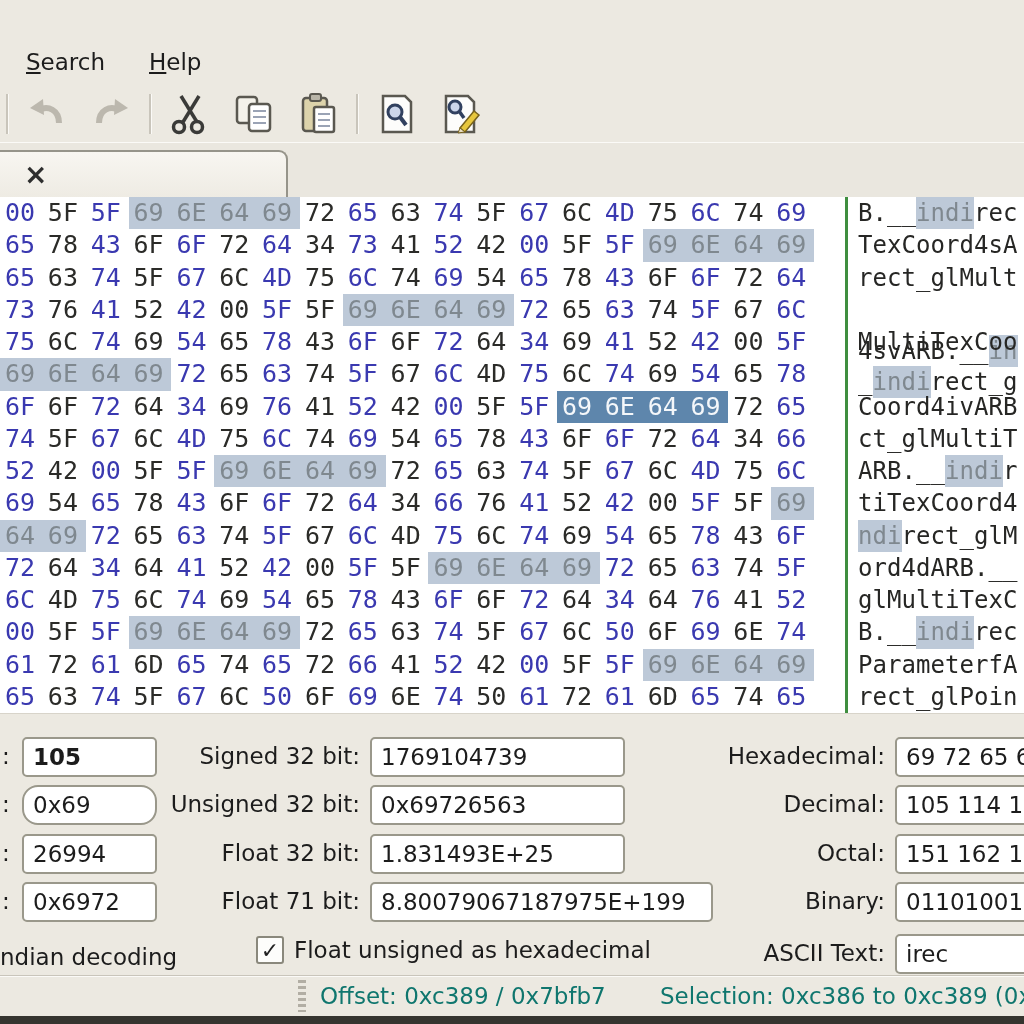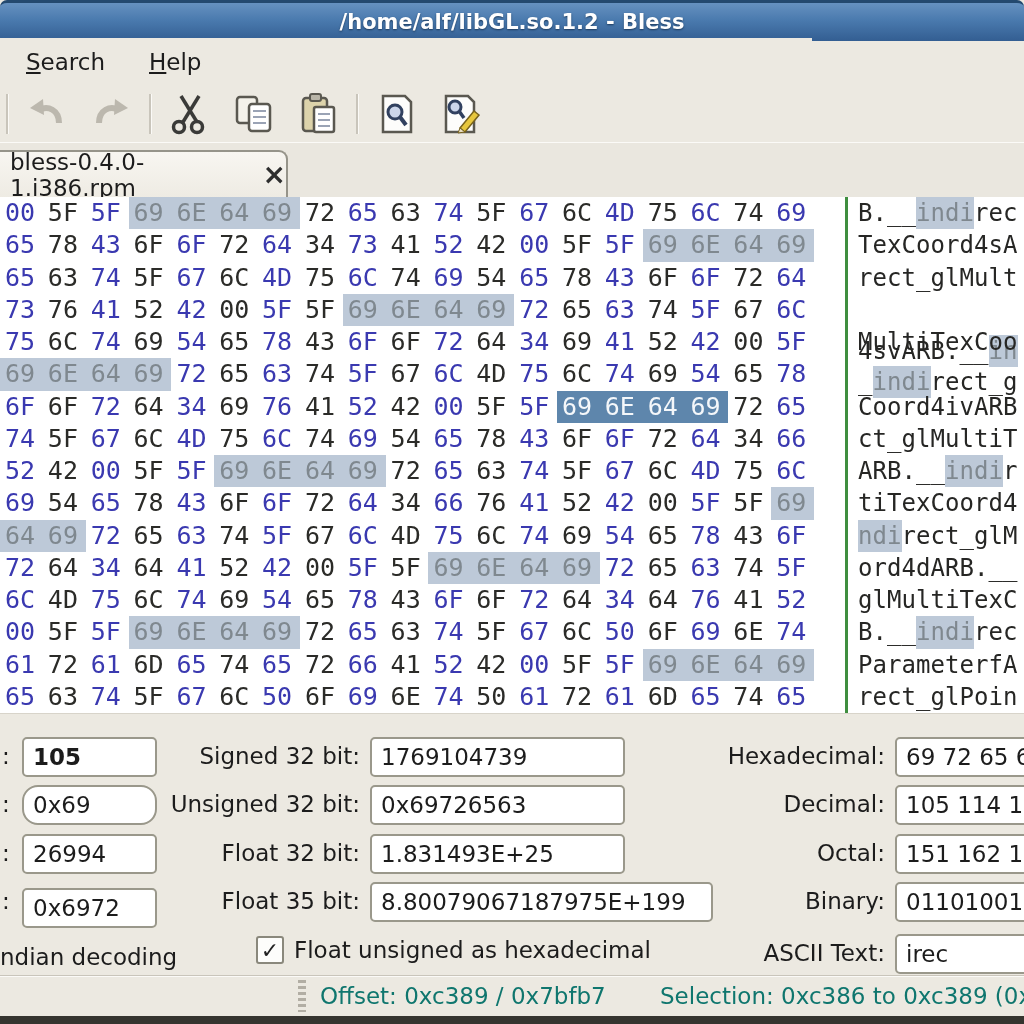--- a/index.html
+++ b/index.html
@@ -72,23 +72,20 @@
   .grip{position:absolute;left:298px;top:4px;width:8px;height:32px;
     background:repeating-linear-gradient(#b2aea4 0 3px,#ece9e1 3px 6px);}
   .status-text{position:absolute;top:0;height:41px;line-height:41px;font-size:23px;color:#0f766e;white-space:nowrap;}
   .bottomedge{position:absolute;left:0;top:1016px;width:1024px;height:8px;background:#35342f;}
 </style>
 </head>
 <body>
 
 <div id="window">
 
-  <div class="titlebar">
-    <span class="title">/home/alf/libGL.so.1.2 - Bless</span>
-  </div>
 
   <div class="menubar">
       <div class="menu-item"><span class="u">S</span>earch</div>
       <div class="menu-item"><span class="u">H</span>elp</div>
     </div>
 
   <div class="toolbar">
     <div class="tsep"></div>
     <div class="tbtn">
       <svg viewBox="0 0 44 44">
@@ -145,21 +142,20 @@
         <line x1="20" y1="19" x2="25" y2="26" stroke="#31415f" stroke-width="3.5"></line>
         <polygon points="21,36 35,19 40,23 26,40" fill="#e7c73d" stroke="#77621c" stroke-width="1.5"></polygon>
         <polygon points="21,36 26,40 19,41" fill="#e8ddc2" stroke="#77621c" stroke-width="1"></polygon>
       </svg>
     </div>
   </div>
 
   <div class="tabbar">
     <div class="bottomline"></div>
     <div class="tab">
-      <span class="tab-label">bless-0.4.0-1.i386.rpm</span>
       <span class="tabclose">×</span>
     </div>
   </div>
 
   <div class="hexarea">
     <div id="hexrows">
         <div class="hexrow" style="top: 0px;"><span class="cell even">00</span><span class="cell odd">5F</span><span class="cell even">5F</span><span class="cell odd match">69</span><span class="cell even match">6E</span><span class="cell odd match">64</span><span class="cell even match">69</span><span class="cell odd">72</span><span class="cell even">65</span><span class="cell odd">63</span><span class="cell even">74</span><span class="cell odd">5F</span><span class="cell even">67</span><span class="cell odd">6C</span><span class="cell even">4D</span><span class="cell odd">75</span><span class="cell even">6C</span><span class="cell odd">74</span><span class="cell even">69</span></div>
         <div class="hexrow" style="top: 32.25px;"><span class="cell even">65</span><span class="cell odd">78</span><span class="cell even">43</span><span class="cell odd">6F</span><span class="cell even">6F</span><span class="cell odd">72</span><span class="cell even">64</span><span class="cell odd">34</span><span class="cell even">73</span><span class="cell odd">41</span><span class="cell even">52</span><span class="cell odd">42</span><span class="cell even">00</span><span class="cell odd">5F</span><span class="cell even">5F</span><span class="cell odd match">69</span><span class="cell even match">6E</span><span class="cell odd match">64</span><span class="cell even match">69</span></div>
         <div class="hexrow" style="top: 64.5px;"><span class="cell even">65</span><span class="cell odd">63</span><span class="cell even">74</span><span class="cell odd">5F</span><span class="cell even">67</span><span class="cell odd">6C</span><span class="cell even">4D</span><span class="cell odd">75</span><span class="cell even">6C</span><span class="cell odd">74</span><span class="cell even">69</span><span class="cell odd">54</span><span class="cell even">65</span><span class="cell odd">78</span><span class="cell even">43</span><span class="cell odd">6F</span><span class="cell even">6F</span><span class="cell odd">72</span><span class="cell even">64</span></div>
         <div class="hexrow" style="top: 96.75px;"><span class="cell even">73</span><span class="cell odd">76</span><span class="cell even">41</span><span class="cell odd">52</span><span class="cell even">42</span><span class="cell odd">00</span><span class="cell even">5F</span><span class="cell odd">5F</span><span class="cell even match">69</span><span class="cell odd match">6E</span><span class="cell even match">64</span><span class="cell odd match">69</span><span class="cell even">72</span><span class="cell odd">65</span><span class="cell even">63</span><span class="cell odd">74</span><span class="cell even">5F</span><span class="cell odd">67</span><span class="cell even">6C</span></div>
@@ -199,28 +195,28 @@
 
   <div class="convpanel">
     <div id="convfields">
         <div class="clabel" style="left: 2px; width: 14px; top: 23px;">:</div>
         <div class="entry" style="left: 22px; width: 122px; top: 23px; font-weight: bold;">105</div>
         <div class="clabel" style="left: 2px; width: 14px; top: 71px;">:</div>
         <div class="entry" style="left: 22px; width: 122px; top: 71px; border-radius: 16px;">0x69</div>
         <div class="clabel" style="left: 2px; width: 14px; top: 120px;">:</div>
         <div class="entry" style="left: 22px; width: 122px; top: 120px;">26994</div>
         <div class="clabel" style="left: 2px; width: 14px; top: 168px;">:</div>
-        <div class="entry" style="left: 22px; width: 122px; top: 168px; margin-top: 6px;">0x6972</div>
+        <div class="entry" style="left: 22px; width: 122px; top: 168px;">0x6972</div>
         <div class="clabel r" style="left: 155px; width: 205px; top: 23px;">Signed 32 bit:</div>
         <div class="entry" style="left: 370px; width: 242px; top: 23px;">1769104739</div>
         <div class="clabel r" style="left: 155px; width: 205px; top: 71px;">Unsigned 32 bit:</div>
         <div class="entry" style="left: 370px; width: 242px; top: 71px;">0x69726563</div>
         <div class="clabel r" style="left: 155px; width: 205px; top: 120px;">Float 32 bit:</div>
         <div class="entry" style="left: 370px; width: 242px; top: 120px;">1.831493E+25</div>
-        <div class="clabel r" style="left: 155px; width: 205px; top: 168px;">Float 35 bit:</div>
+        <div class="clabel r" style="left: 155px; width: 205px; top: 168px;">Float 71 bit:</div>
         <div class="entry" style="left: 370px; width: 330px; top: 168px;">8.80079067187975E+199</div>
         <div class="clabel r" style="left: 690px; width: 195px; top: 23px;">Hexadecimal:</div>
         <div class="entry" style="left: 895px; width: 170px; top: 23px;">69 72 65 63</div>
         <div class="clabel r" style="left: 690px; width: 195px; top: 71px;">Decimal:</div>
         <div class="entry" style="left: 895px; width: 170px; top: 71px;">105 114 101 99</div>
         <div class="clabel r" style="left: 690px; width: 195px; top: 120px;">Octal:</div>
         <div class="entry" style="left: 895px; width: 170px; top: 120px;">151 162 145 143</div>
         <div class="clabel r" style="left: 690px; width: 195px; top: 168px;">Binary:</div>
         <div class="entry" style="left: 895px; width: 170px; top: 168px;">01101001 01110010 01100101 01100011</div>
         <div class="clabel r" style="left: 690px; width: 195px; top: 220px;">ASCII Text:</div>

